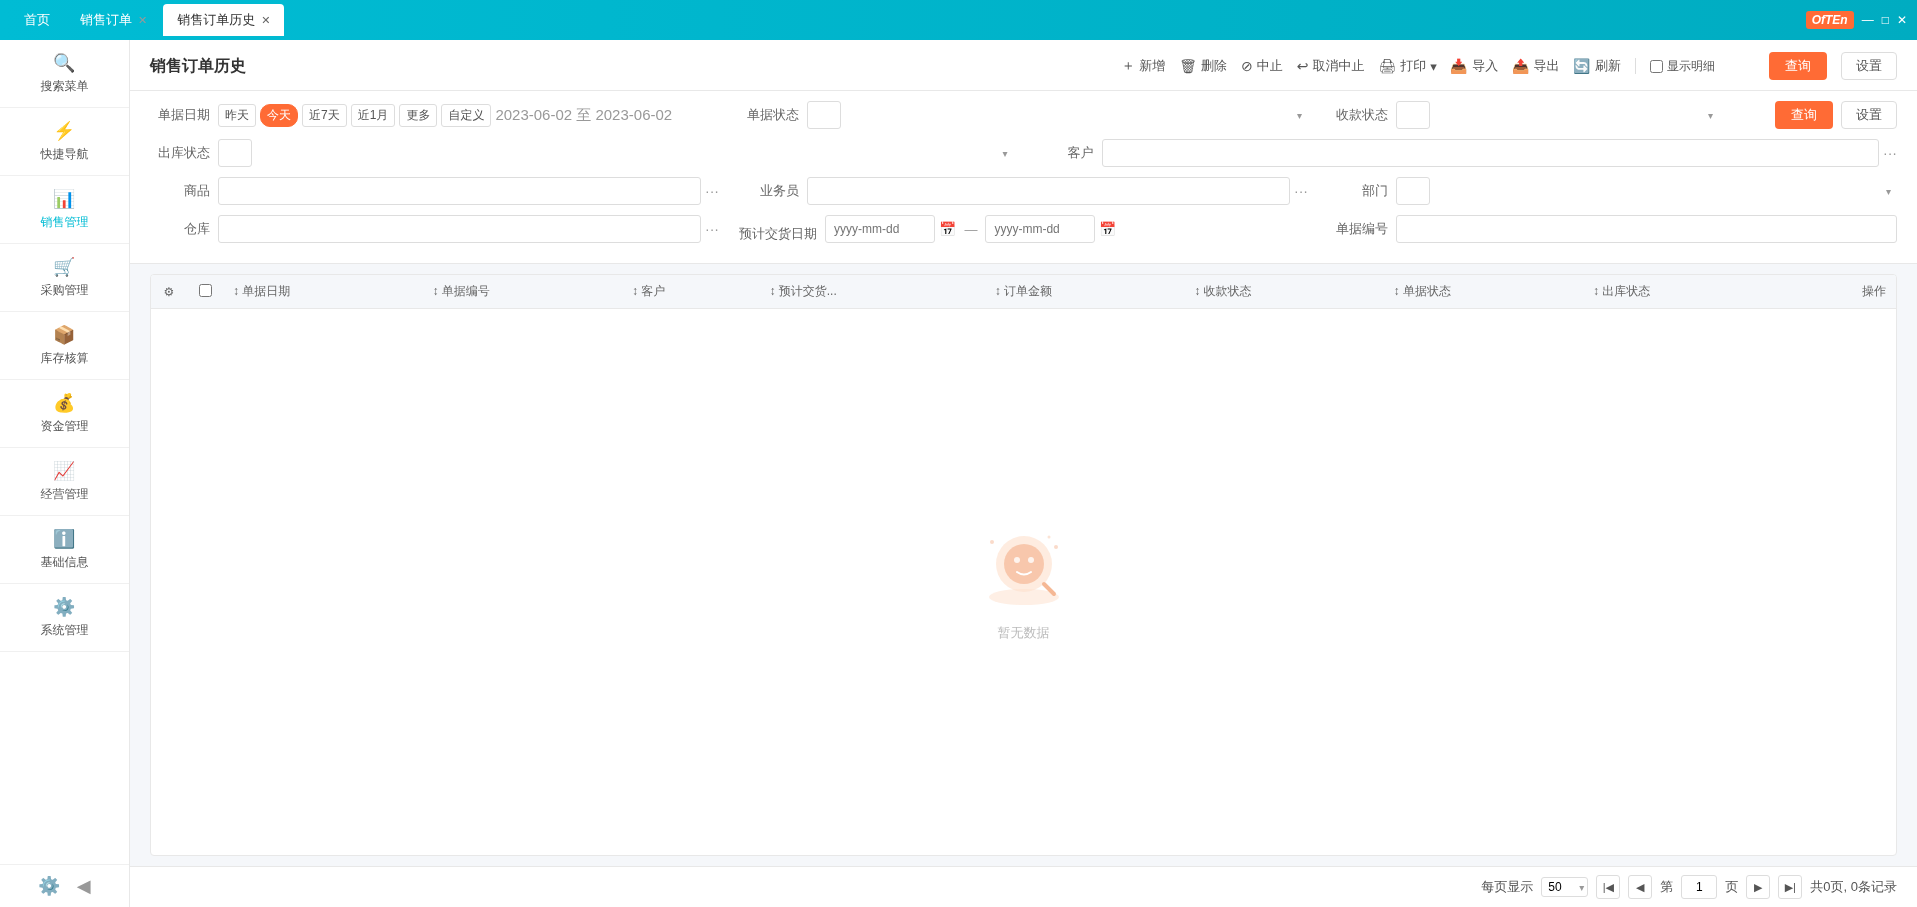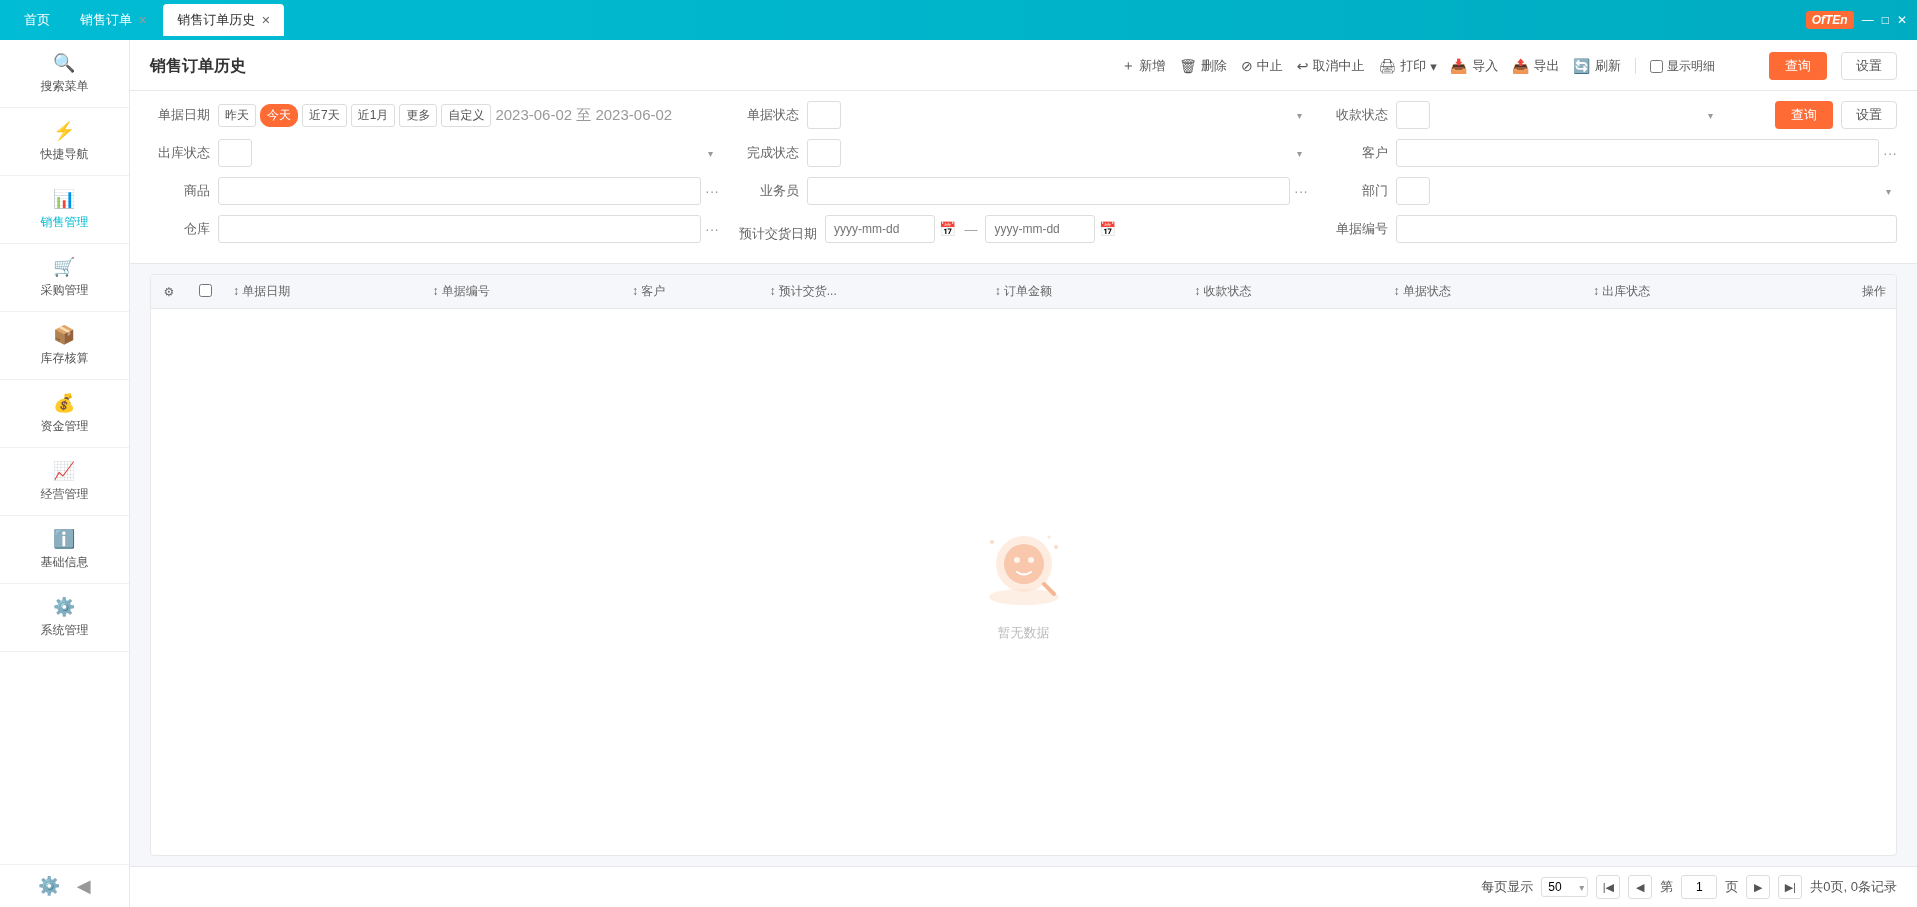--- a/index.html
+++ b/index.html
@@ -570,30 +570,20 @@
           <div style="display:flex;gap:8px;margin-left:8px;align-items:center;">
             <button class="btn-query">查询</button>
             <button class="btn-settings">设置</button>
           </div>
         </div>
       </div>
 
       <div class="filter-row">
         <div class="filter-item">
           <span class="filter-label">出库状态</span>
-          <div class="filter-control">
-            <div class="select-wrapper" style="flex:1;">
-              <select class="filter-select">
-                <option value=""></option>
-              </select>
-            </div>
-          </div>
-        </div>
-        <div class="filter-item" style="margin-left:20px;">
-          <span class="filter-label">完成状态</span>
           <div class="filter-control">
             <div class="select-wrapper" style="flex:1;">
               <select class="filter-select">
                 <option value=""></option>
               </select>
             </div>
           </div>
         </div>
         <div class="filter-item" style="margin-left:20px;">
           <span class="filter-label">客户</span>

